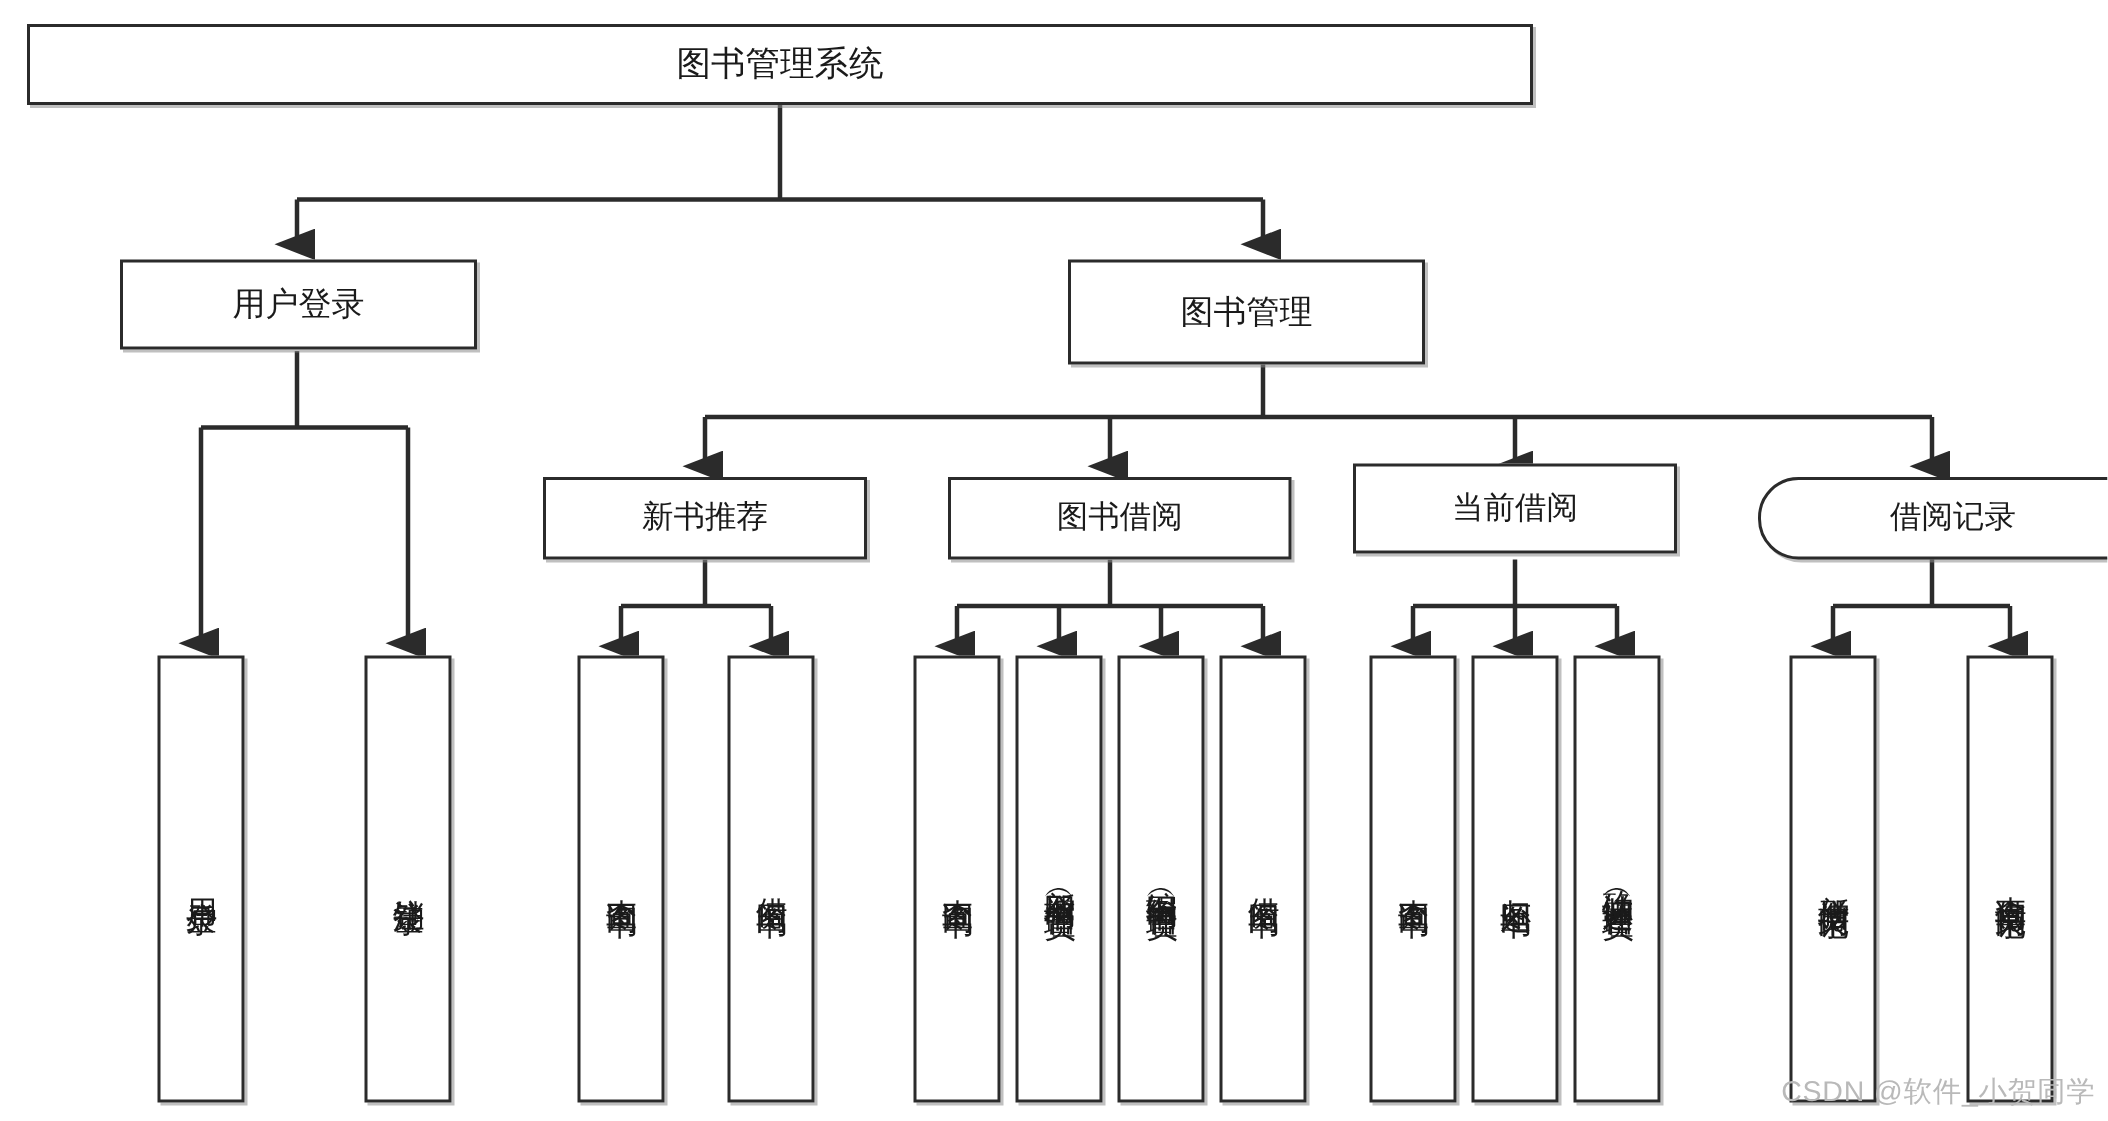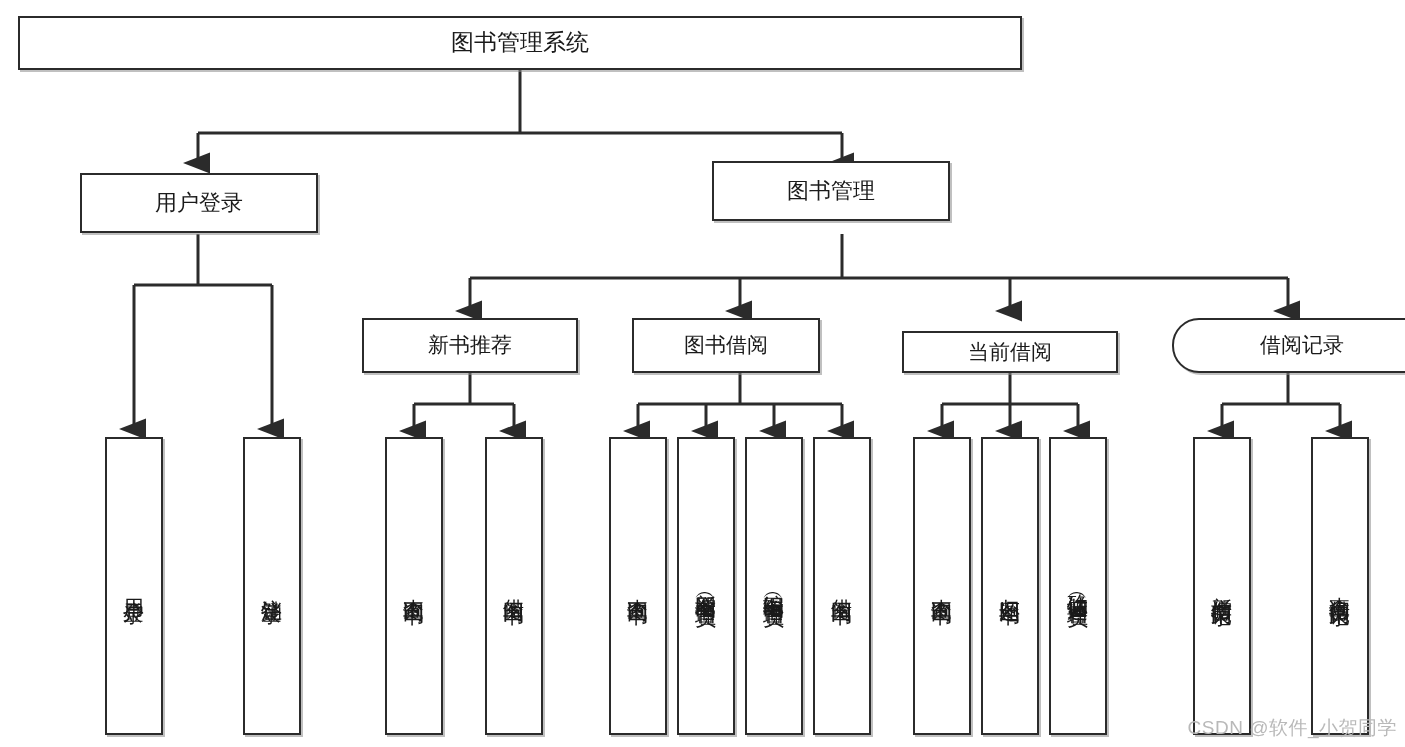--- a/index.html
+++ b/index.html
@@ -125,31 +125,31 @@
     </g>
   </svg>
 
   <div class="node root" style="left:18px; top:16px; width:1004px; height:54px;">
     <span class="label">图书管理系统</span>
   </div>
 
   <div class="node level2" style="left:80px; top:173px; width:238px; height:60px;">
     <span class="label">用户登录</span>
   </div>
-  <div class="node level2" style="left:712px; top:161px; width:238px; height:60px;">
+  <div class="node level2" style="left:712px; top:173px; width:238px; height:70px;">
     <span class="label">图书管理</span>
   </div>
 
   <div class="node level3" style="left:362px; top:318px; width:216px; height:55px;">
     <span class="label">新书推荐</span>
   </div>
-  <div class="node level3" style="left:632px; top:318px; width:188px; height:55px;">
+  <div class="node level3" style="left:632px; top:318px; width:229px; height:55px;">
     <span class="label">图书借阅</span>
   </div>
-  <div class="node level3" style="left:902px; top:331px; width:216px; height:42px;">
+  <div class="node level3" style="left:902px; top:309px; width:216px; height:60px;">
     <span class="label">当前借阅</span>
   </div>
   <div class="node level3" style="left:1172px; top:318px; width:260px; height:55px;border-radius:27px;">
     <span class="label">借阅记录</span>
   </div>
 
   <div class="node leaf" style="left:105px; top:437px; width:58px; height:298px;">
     <span class="label">用户登录</span>
   </div>
   <div class="node leaf" style="left:243px; top:437px; width:58px; height:298px;">

